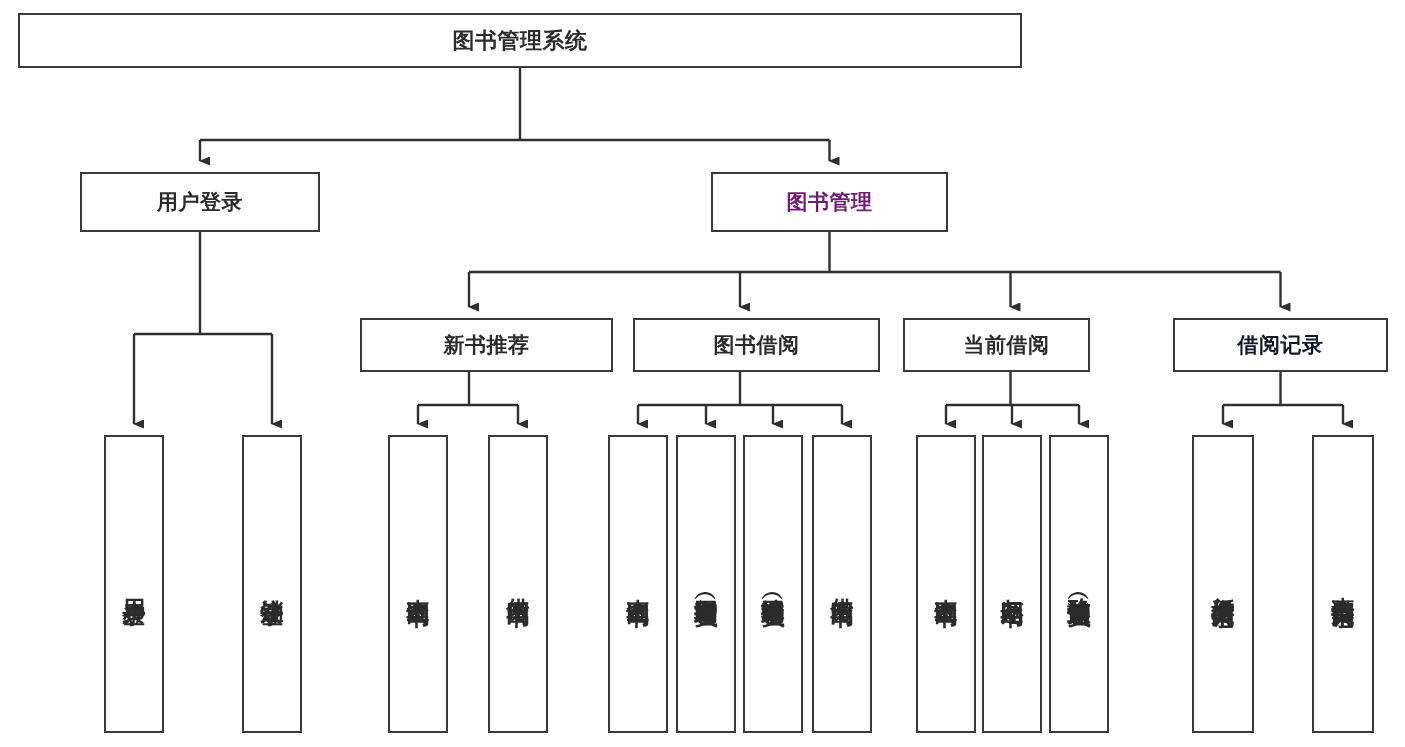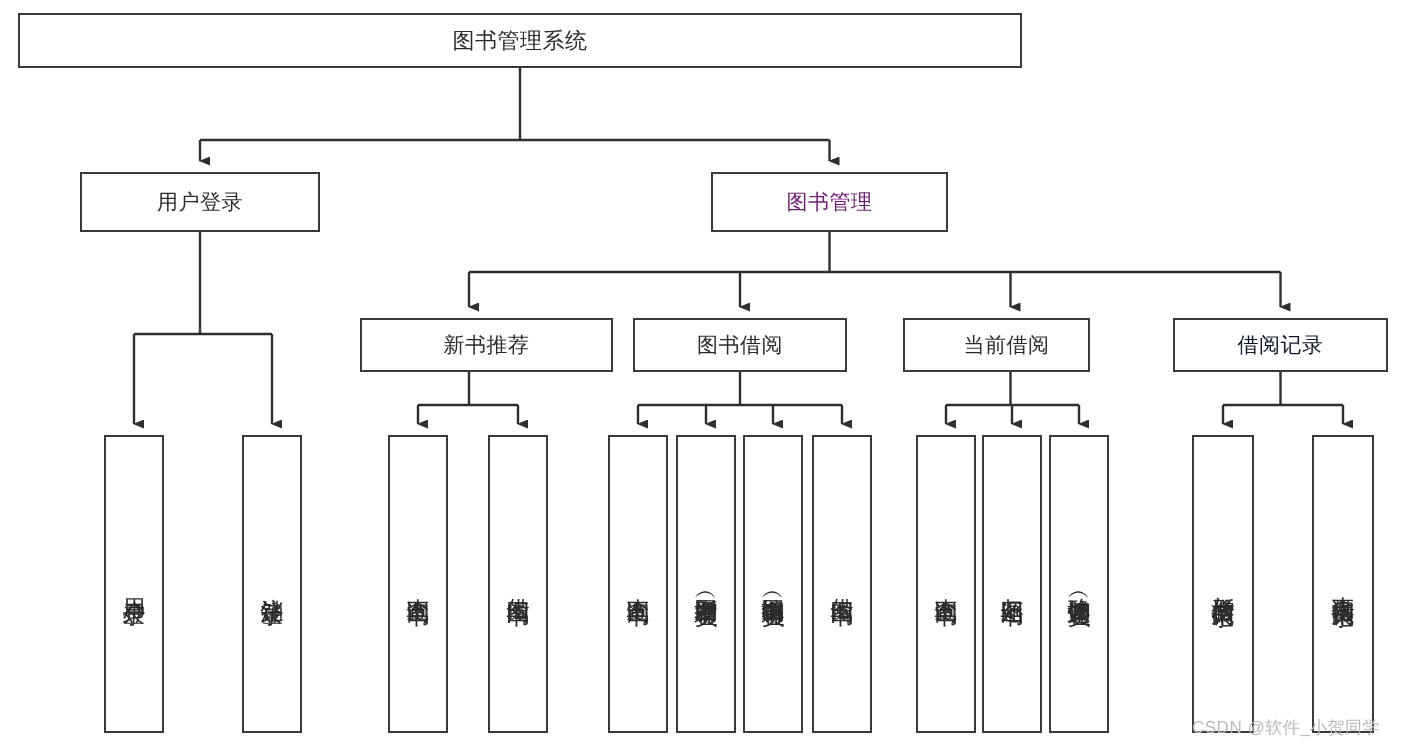--- a/index.html
+++ b/index.html
@@ -37,20 +37,21 @@
     display: flex;
     align-items: center;
     justify-content: center;
     overflow: hidden;
   }
   .node-label {
     color: #2b2b2b;
     line-height: 1.05;
     white-space: pre;
     text-align: right;
+    font-weight: bold;
   }
   
   .node-box.horizontal .node-label {
     font-size: 21px;
     letter-spacing: 0.5px;
   }
   .node-box.root .node-label {
     font-size: 22px;
   }
   
@@ -130,21 +131,21 @@
       </div>
       <div class="node-box horizontal" style="left: 80px; top: 172px; width: 240px; height: 60px; border-color: rgb(58, 58, 58);">
         <span class="node-label" style="color: rgb(43, 43, 43);">用户登录</span>
       </div>
       <div class="node-box horizontal" style="left: 711px; top: 172px; width: 237px; height: 60px; border-color: rgb(58, 58, 58);">
         <span class="node-label" style="color: #701a75;">图书管理</span>
       </div>
       <div class="node-box horizontal" style="left: 360px; top: 318px; width: 253px; height: 54px; border-color: rgb(58, 58, 58);">
         <span class="node-label" style="color: rgb(43, 43, 43);">新书推荐</span>
       </div>
-      <div class="node-box horizontal" style="left: 633px; top: 318px; width: 214px; height: 54px; border-color: rgb(58, 58, 58);">
+      <div class="node-box horizontal" style="left: 633px; top: 318px; width: 247px; height: 54px; border-color: rgb(58, 58, 58);">
         <span class="node-label" style="color: rgb(43, 43, 43);">图书借阅</span>
       </div>
       <div class="node-box horizontal" style="left: 903px; top: 318px; width: 187px; height: 54px; border-color: rgb(58, 58, 58); padding-left: 20px;">
         <span class="node-label" style="color: rgb(43, 43, 43);">当前借阅</span>
       </div>
       <div class="node-box horizontal" style="left: 1173px; top: 318px; width: 215px; height: 54px; border-color: rgb(58, 58, 58);">
         <span class="node-label" style="color: #0f172a;">借阅记录</span>
       </div>
       <div class="node-box vertical" style="left: 104px; top: 435px; width: 60px; height: 298px; border-color: rgb(58, 58, 58);">
         <span class="node-label" style="color: rgb(43, 43, 43);">用户登录</span>
@@ -180,14 +181,13 @@
         <span class="node-label" style="color: rgb(43, 43, 43);">确认归还（管理员）</span>
       </div>
       <div class="node-box vertical" style="left: 1192px; top: 435px; width: 62px; height: 298px; border-color: rgb(58, 58, 58);">
         <span class="node-label" style="color: rgb(43, 43, 43);">新增借阅记录</span>
       </div>
       <div class="node-box vertical" style="left: 1312px; top: 435px; width: 62px; height: 298px; border-color: rgb(58, 58, 58);">
         <span class="node-label" style="color: rgb(43, 43, 43);">查询借阅记录</span>
       </div>
     </div>
 
-  <div class="watermark" style="left: 1192px; top: 716px; color: rgb(185, 185, 185);">CSDN @软件_小贺同学</div>
 </div>
 
 </body></html>

